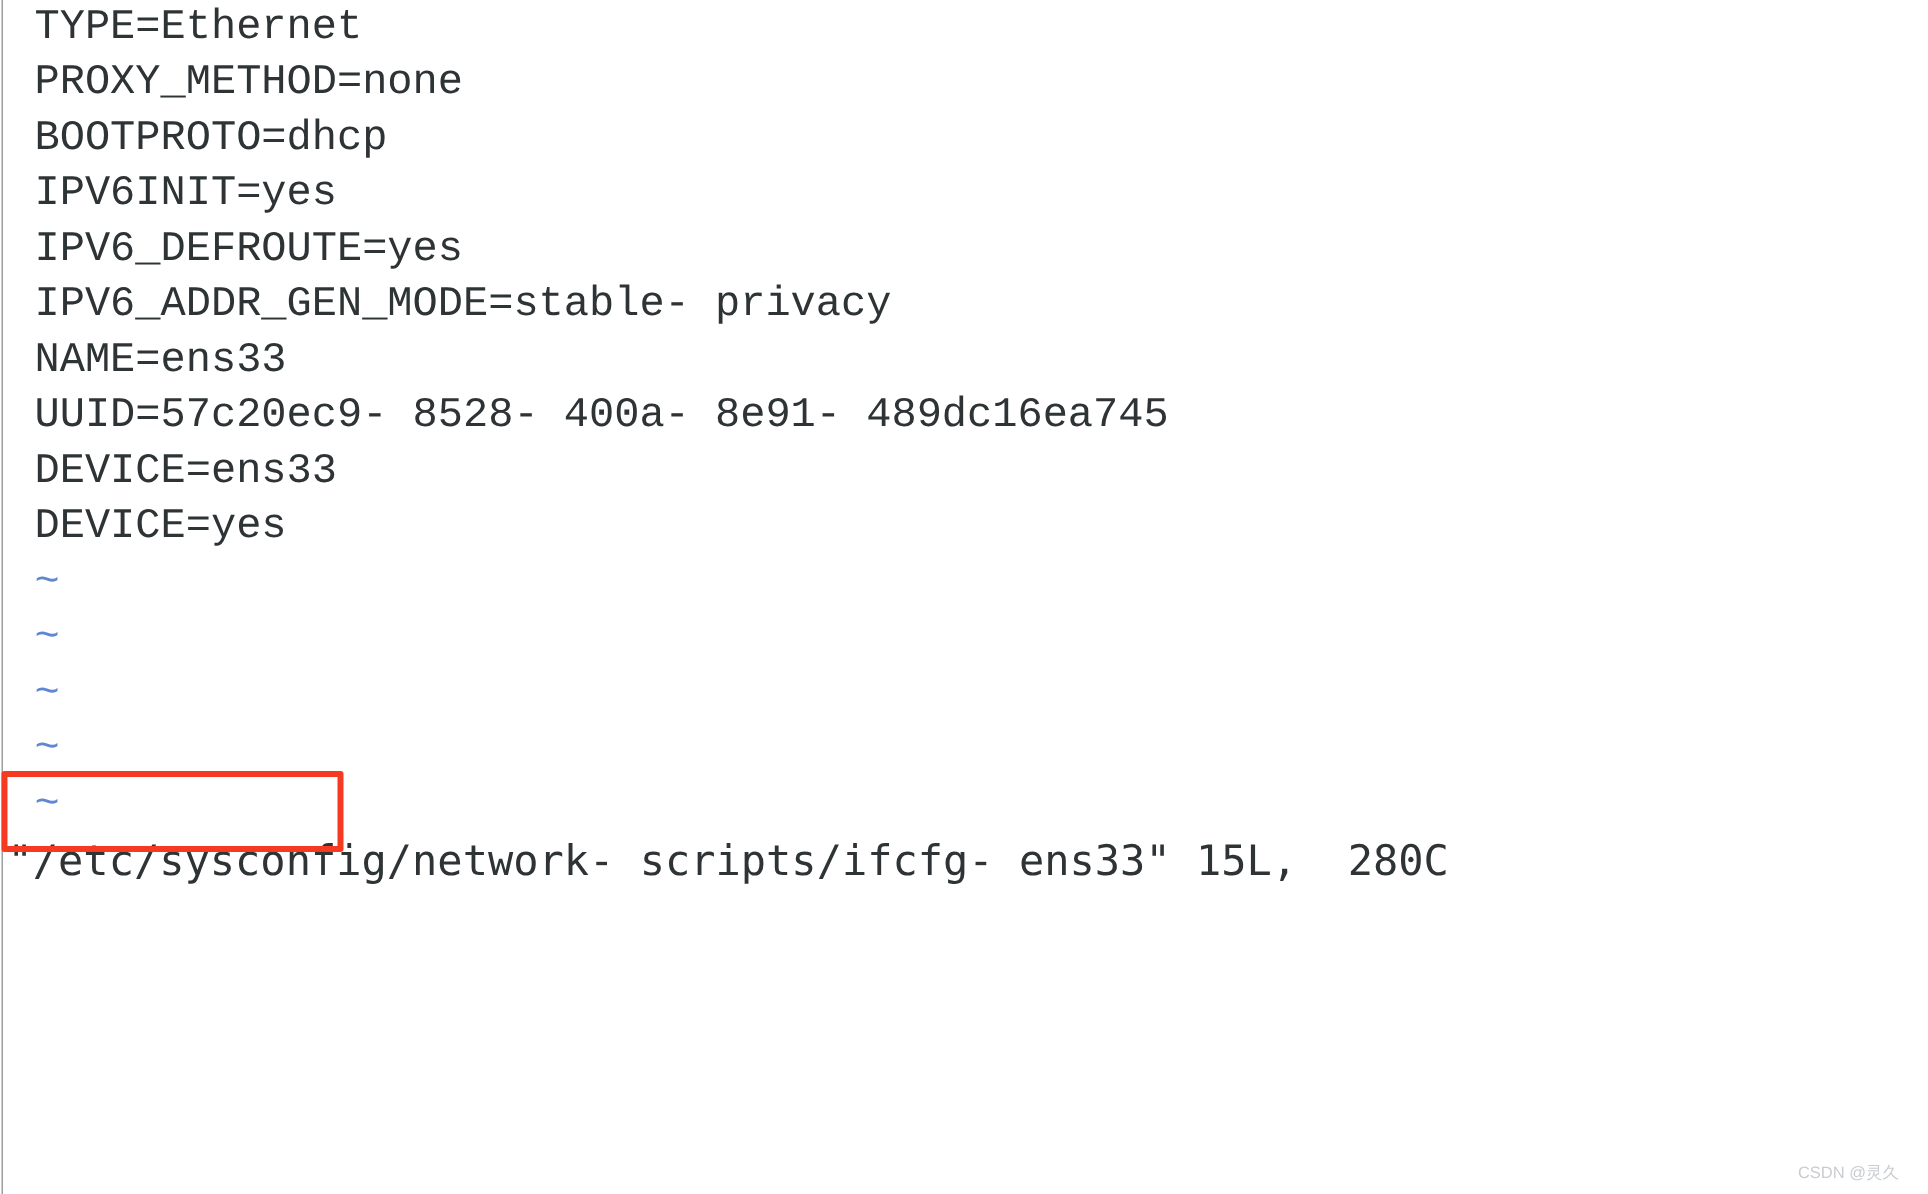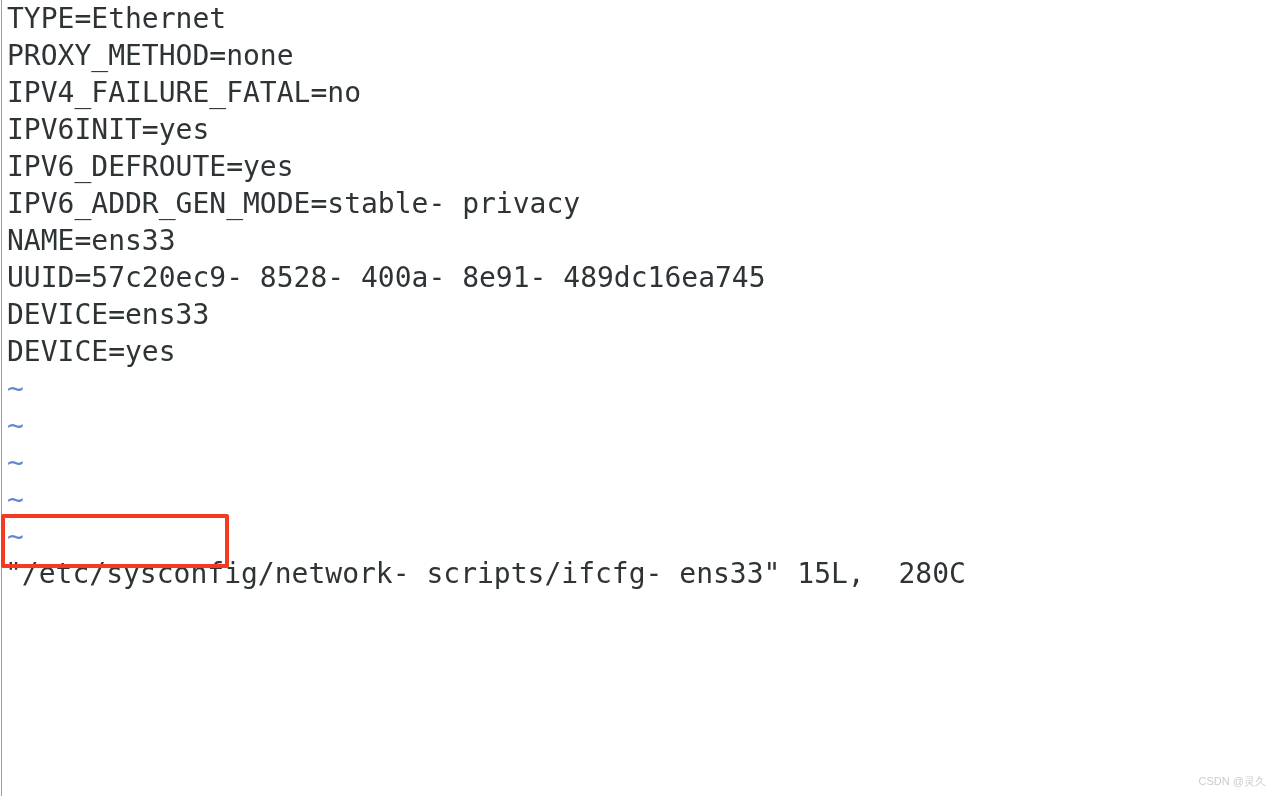--- a/index.html
+++ b/index.html
@@ -17,24 +17,25 @@
     width: 1px; height: 796px;
     background: #9c9ea0;
   }
   .buffer {
     position: absolute;
     left: 0; top: 0; right: 0;
   }
   .line {
     height: 37px;
     line-height: 37px;
-    padding-left: 7px;
+    padding-left: 23px;
     font-size: 28px;
     color: #2e3436;
     white-space: pre;
+    font-family: Liberation Mono, monospace;
   }
   .tilde { color: #6287d2; }
   .status-line {
     height: 37px;
     line-height: 37px;
     padding-left: 5px;
     font-size: 28px;
     color: #2e3436;
     white-space: pre;
   }
@@ -58,21 +59,21 @@
 </head>
 <body>
 
 <div class="screen">
 
   <div class="left-border"></div>
 
   <div class="buffer">
     <div class="line">TYPE=Ethernet</div>
     <div class="line">PROXY_METHOD=none</div>
-    <div class="line">IPV4_FAILURE_FATAL=no</div>
+    <div class="line">BOOTPROTO=dhcp</div>
     <div class="line">IPV6INIT=yes</div>
     <div class="line">IPV6_DEFROUTE=yes</div>
     <div class="line">IPV6_ADDR_GEN_MODE=stable- privacy</div>
     <div class="line">NAME=ens33</div>
     <div class="line">UUID=57c20ec9- 8528- 400a- 8e91- 489dc16ea745</div>
     <div class="line">DEVICE=ens33</div>
     <div class="line">DEVICE=yes</div>
 
     <div class="line tilde">~</div>
     <div class="line tilde">~</div>

